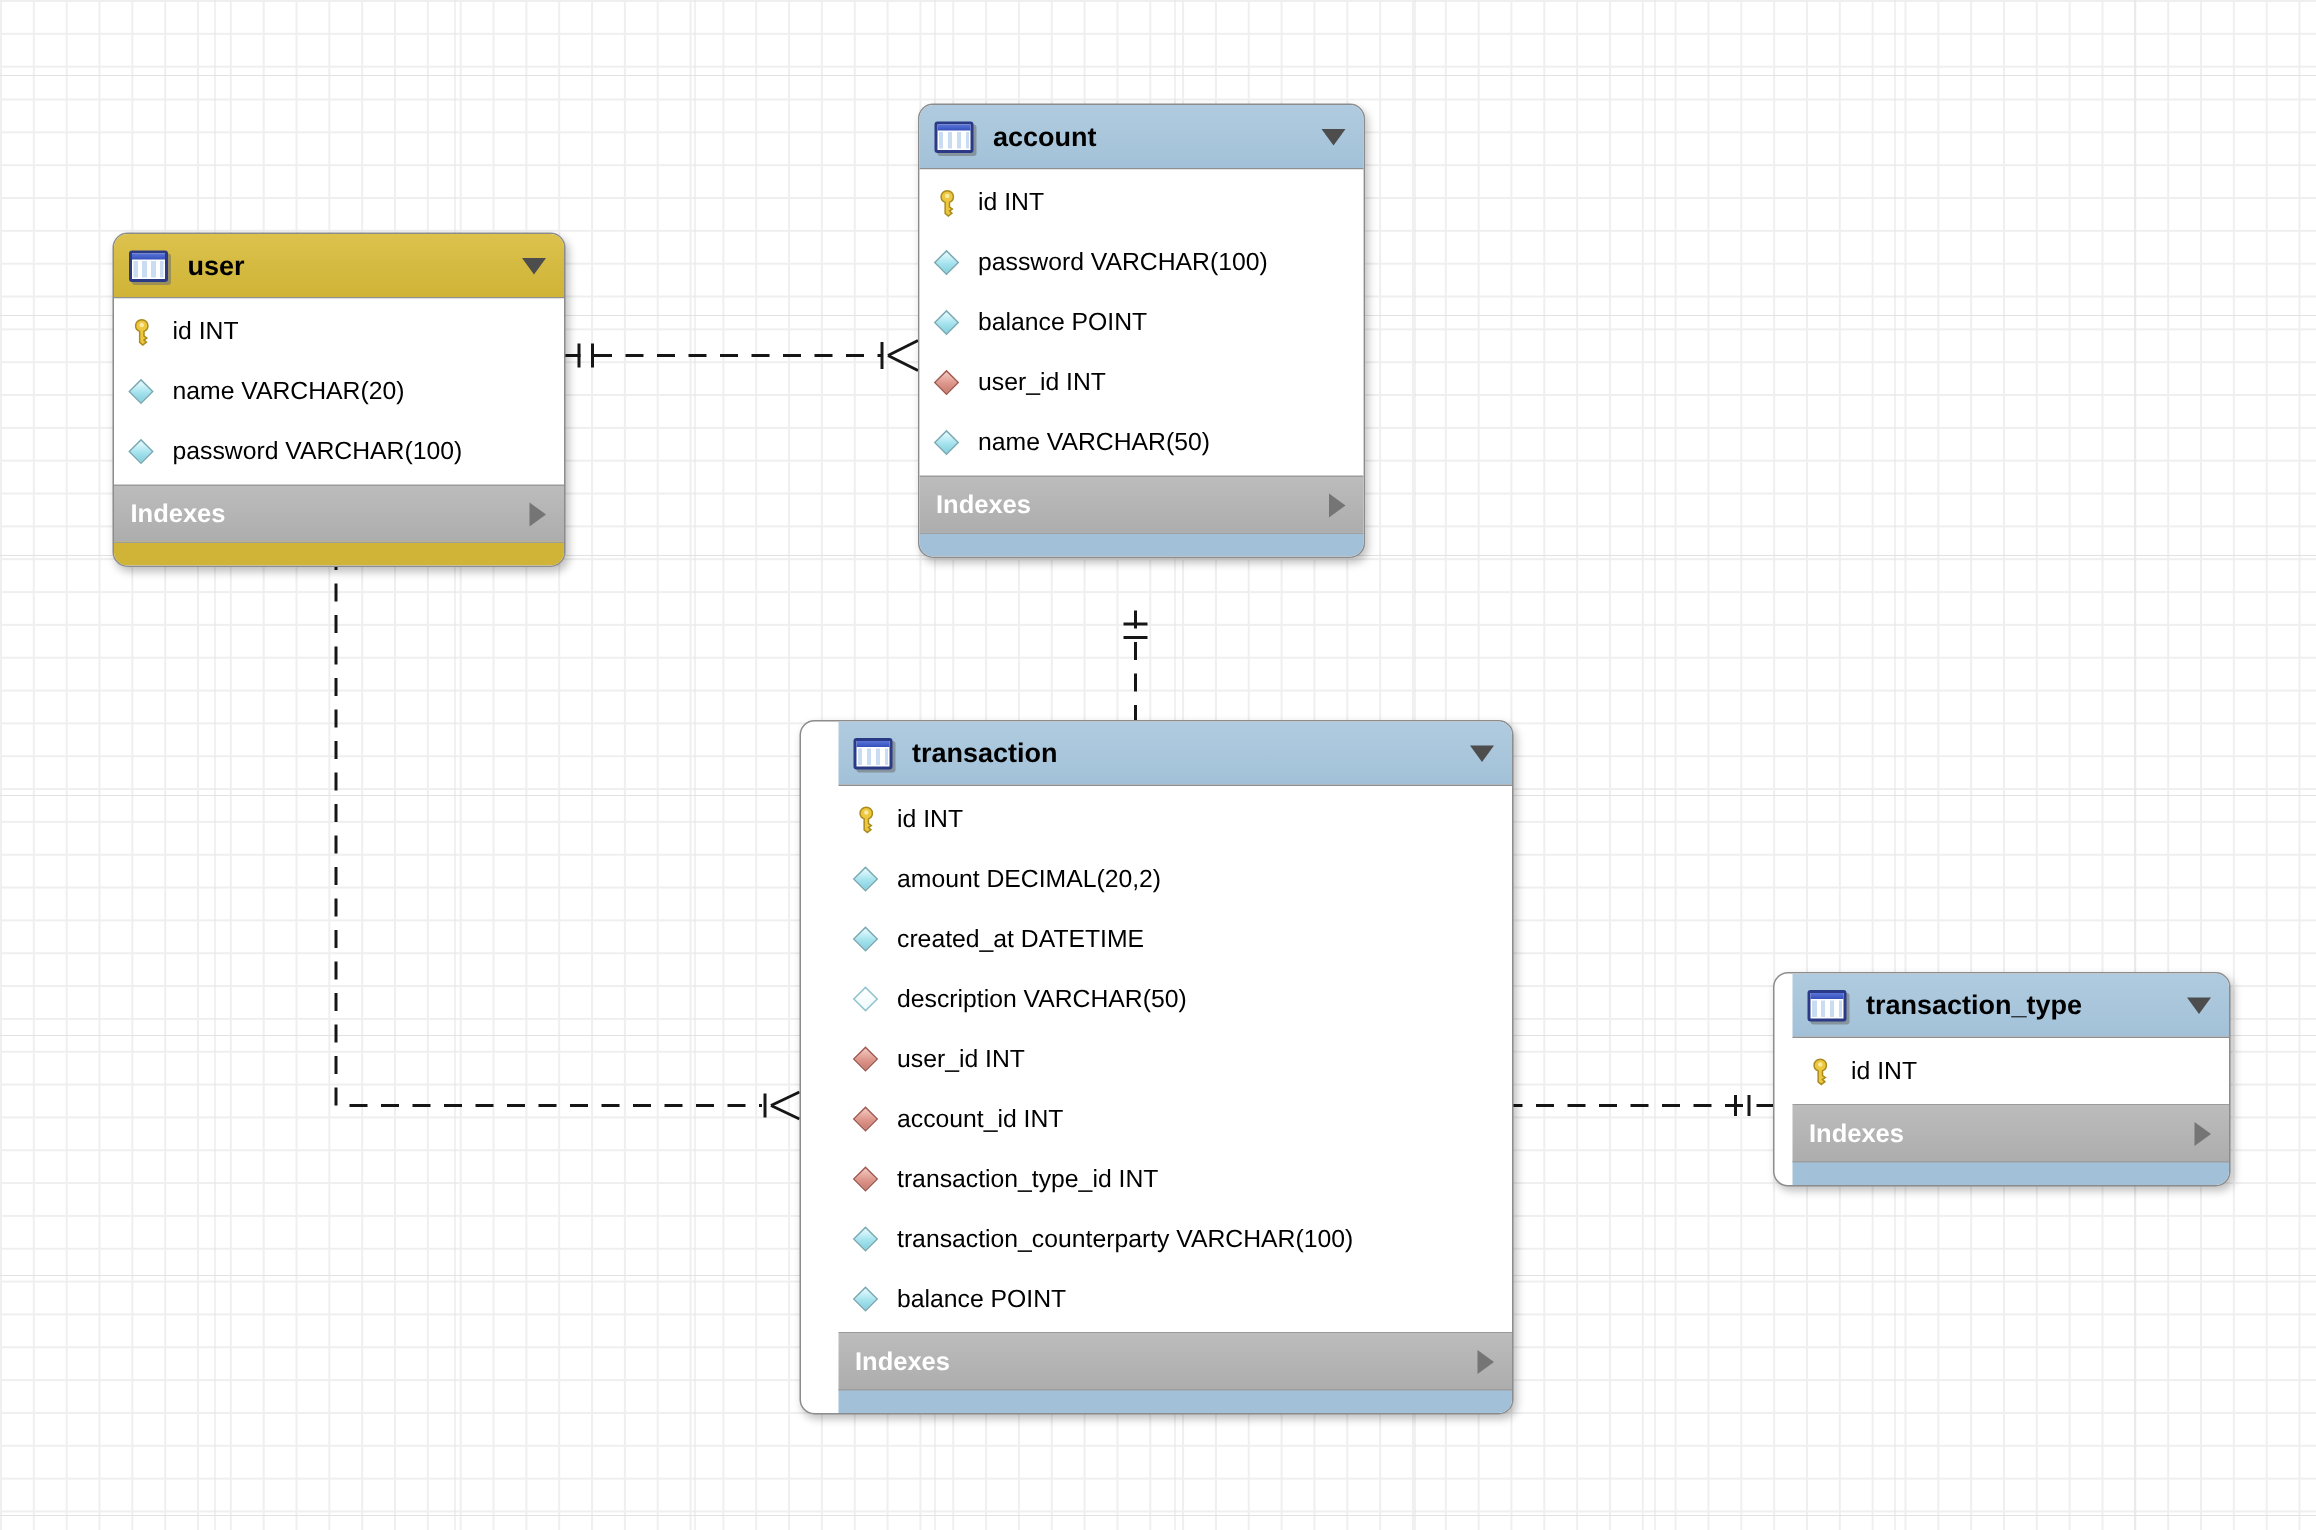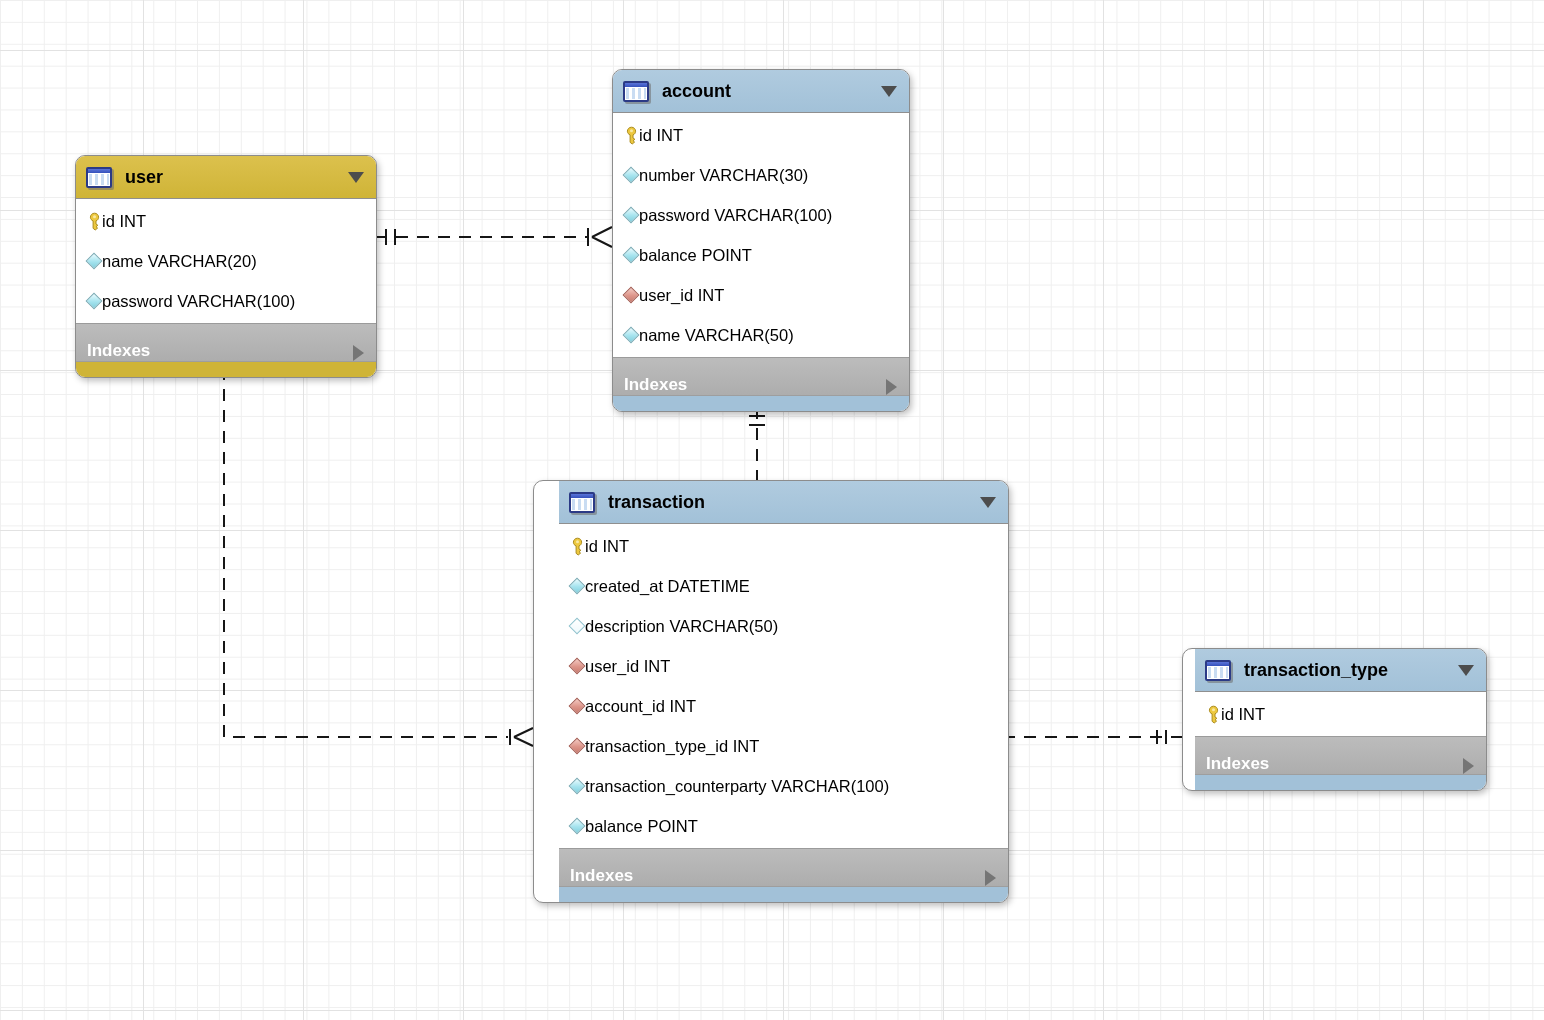--- a/index.html
+++ b/index.html
@@ -67,31 +67,31 @@
   }
   .collapse-arrow{
     margin-left:auto;
     width:0;height:0;
     border-left:8px solid transparent;
     border-right:8px solid transparent;
     border-top:11px solid #4d4d4d;
   }
   .rows{background:#ffffff;padding:2px 0;}
   .row{
-    height:40px;display:flex;align-items:center;
+    height:40px;display:flex;align-items:center;gap:13px;
     padding:0 10px;font-size:16.5px;color:#000;white-space:nowrap;
   }
   .icon-slot{width:16px;height:18px;flex:0 0 auto;display:flex;align-items:center;justify-content:center;}
   .diamond{width:10px;height:10px;transform:rotate(45deg);border:1px solid #79aab4;}
   .diamond.attr{background:linear-gradient(135deg,#eafcff,#a5e3ee 55%,#82cfdd);}
   .diamond.nullable{background:linear-gradient(135deg,#ffffff,#eef9fc);border-color:#8fc2cd;}
   .diamond.fk{background:linear-gradient(135deg,#f4cac2,#dd958a 55%,#c87b6f);border-color:#a2594f;}
 
   .indexes{
-    height:37px;display:flex;align-items:flex-end;
+    height:37px;display:flex;align-items:center;
     background:linear-gradient(to bottom,#bcbcbc,#adadad);
     border-top:1px solid #9b9b9b;
     padding:0 12px 0 11px;
     color:#ffffff;font-weight:bold;font-size:17px;
   }
   .expand-arrow{
     margin-left:auto;
     width:0;height:0;
     border-top:8px solid transparent;
     border-bottom:8px solid transparent;
@@ -190,26 +190,20 @@
               <path d="M7.5 1.2 C9.9 1.2 11.6 3 11.6 5.2 C11.6 7 10.5 8.4 9 8.9 L9 12 L10.9 13.3 L9 14.7 L10.6 16.1 L8.2 18 L6.1 16.3 L6.1 8.9 C4.6 8.4 3.4 7 3.4 5.2 C3.4 3 5.1 1.2 7.5 1.2 Z" fill="#edc83f" stroke="#aa8b1d" stroke-width="1"></path>
               <circle cx="7.5" cy="4.7" r="1.5" fill="#f8e9a4"></circle>
             </svg>
           </span>
           <span>id INT</span>
         </div>
         <div class="row">
           <span class="icon-slot">
             <span class="diamond attr"></span>
           </span>
-          <span>number VARCHAR(30)</span>
-        </div>
-        <div class="row">
-          <span class="icon-slot">
-            <span class="diamond attr"></span>
-          </span>
           <span>password VARCHAR(100)</span>
         </div>
         <div class="row">
           <span class="icon-slot">
             <span class="diamond attr"></span>
           </span>
           <span>balance POINT</span>
         </div>
         <div class="row">
           <span class="icon-slot">
@@ -244,20 +238,26 @@
               <path d="M7.5 1.2 C9.9 1.2 11.6 3 11.6 5.2 C11.6 7 10.5 8.4 9 8.9 L9 12 L10.9 13.3 L9 14.7 L10.6 16.1 L8.2 18 L6.1 16.3 L6.1 8.9 C4.6 8.4 3.4 7 3.4 5.2 C3.4 3 5.1 1.2 7.5 1.2 Z" fill="#edc83f" stroke="#aa8b1d" stroke-width="1"></path>
               <circle cx="7.5" cy="4.7" r="1.5" fill="#f8e9a4"></circle>
             </svg>
           </span>
           <span>id INT</span>
         </div>
         <div class="row">
           <span class="icon-slot">
             <span class="diamond attr"></span>
           </span>
+          <span>amount DECIMAL(20,2)</span>
+        </div>
+        <div class="row">
+          <span class="icon-slot">
+            <span class="diamond attr"></span>
+          </span>
           <span>created_at DATETIME</span>
         </div>
         <div class="row">
           <span class="icon-slot">
             <span class="diamond nullable"></span>
           </span>
           <span>description VARCHAR(50)</span>
         </div>
         <div class="row">
           <span class="icon-slot">

